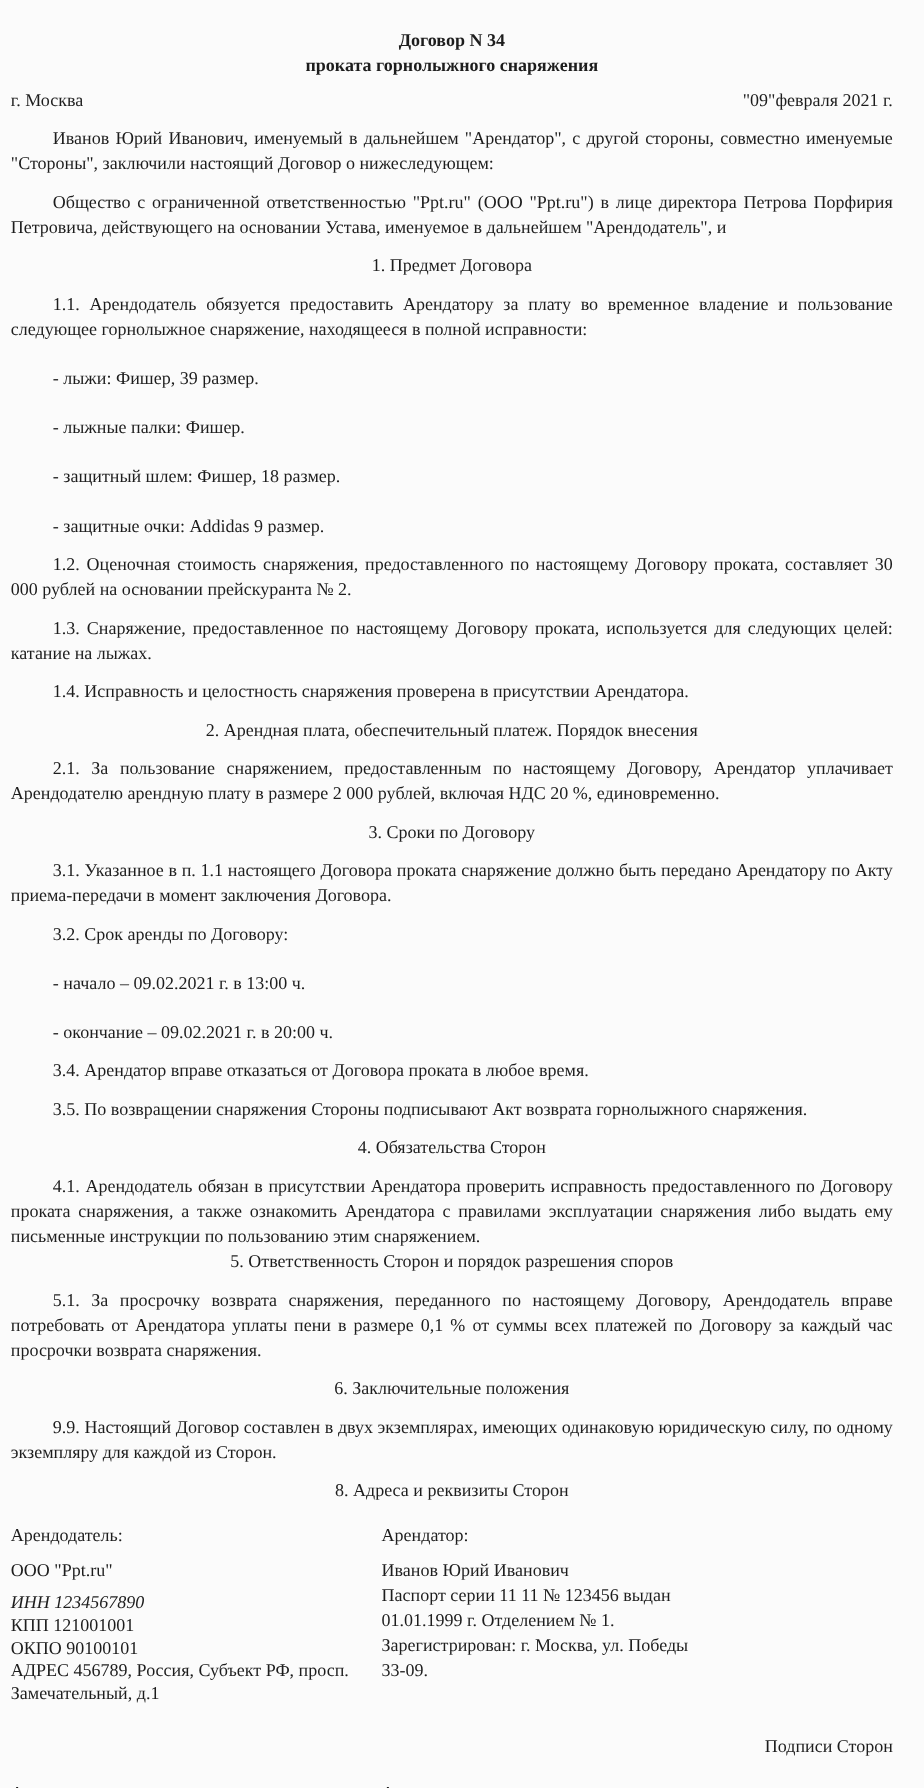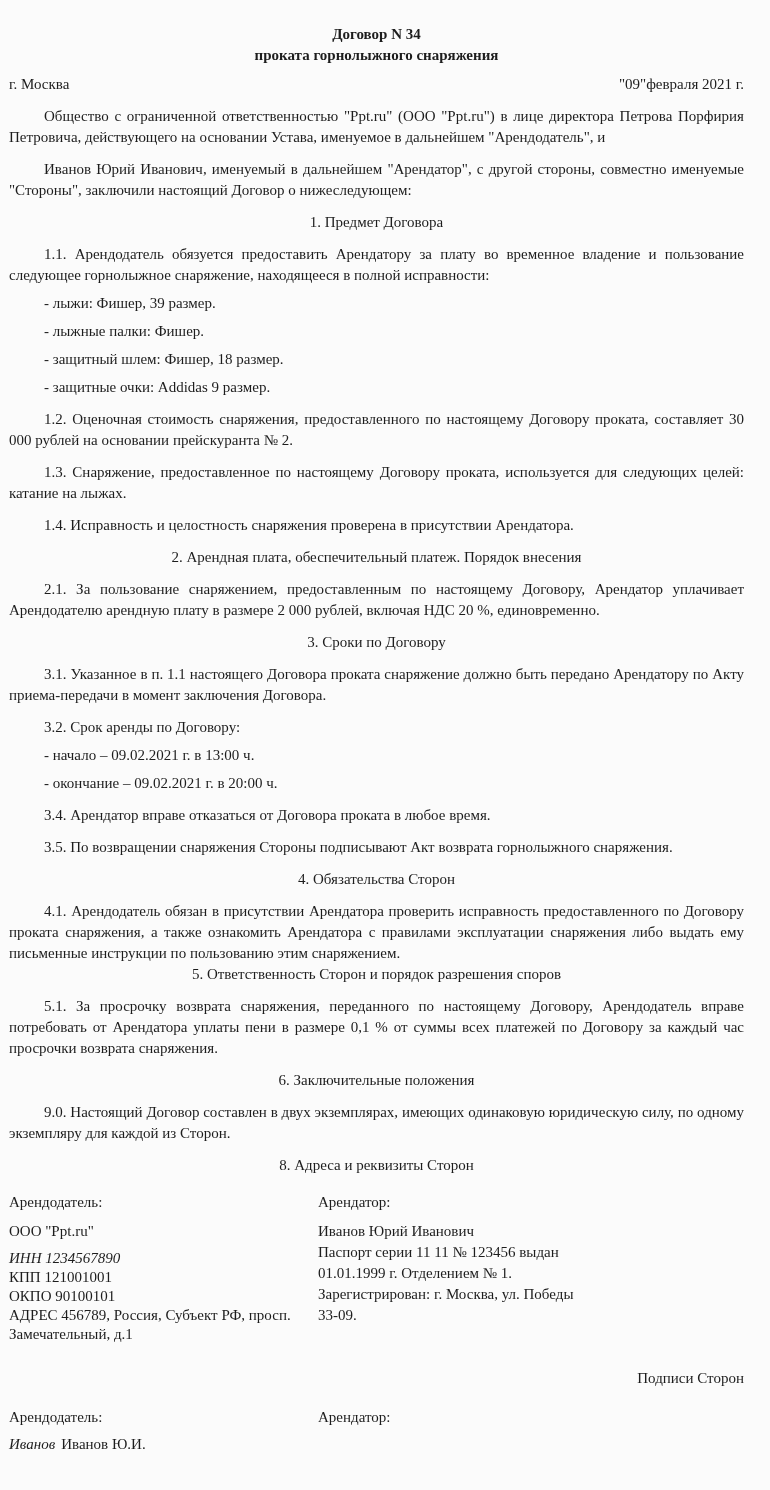--- a/index.html
+++ b/index.html
@@ -28,21 +28,21 @@
     justify-content: space-between;
     margin-top: 8px;
     gap: 48px;
   }
   .para {
     margin: 11px 0 0 0;
     text-align: justify;
     text-indent: 35px;
   }
   .list-line {
-    margin-top: 7px;
+    margin-top: 20px;
     padding-left: 35px;
   }
   .sec-heading {
     margin-top: 11px;
     text-align: center;
     font-weight: normal;
   }
   .sec-heading.tight {
     margin-top: 0;
   }
@@ -74,22 +74,22 @@
 <div class="page">
 
   <div class="title">Договор N 34</div>
   <div class="title">проката горнолыжного снаряжения</div>
 
   <div class="meta-row">
     <span>г. Москва</span>
     <span>"09"февраля 2021 г.</span>
   </div>
 
+  <p class="para">Иванов Юрий Иванович, именуемый в дальнейшем "Арендатор", с другой стороны, совместно именуемые "Стороны", заключили настоящий Договор о нижеследующем:</p>
   <p class="para">Общество с ограниченной ответственностью "Ppt.ru" (ООО "Ppt.ru") в лице директора Петрова Порфирия Петровича, действующего на основании Устава, именуемое в дальнейшем "Арендодатель", и</p>
-  <p class="para">Иванов Юрий Иванович, именуемый в дальнейшем "Арендатор", с другой стороны, совместно именуемые "Стороны", заключили настоящий Договор о нижеследующем:</p>
 
   <div class="sec-heading">1. Предмет Договора</div>
   <p class="para">1.1. Арендодатель обязуется предоставить Арендатору за плату во временное владение и пользование следующее горнолыжное снаряжение, находящееся в полной исправности:</p>
   <div class="list-line">- лыжи: Фишер, 39 размер.</div>
   <div class="list-line">- лыжные палки: Фишер.</div>
   <div class="list-line">- защитный шлем: Фишер, 18 размер.</div>
   <div class="list-line">- защитные очки: Addidas 9 размер.</div>
   <p class="para">1.2. Оценочная стоимость снаряжения, предоставленного по настоящему Договору проката, составляет 30 000 рублей на основании прейскуранта № 2.</p>
   <p class="para">1.3. Снаряжение, предоставленное по настоящему Договору проката, используется для следующих целей: катание на лыжах.</p>
   <p class="para">1.4. Исправность и целостность снаряжения проверена в присутствии Арендатора.</p>
@@ -105,21 +105,21 @@
   <p class="para">3.4. Арендатор вправе отказаться от Договора проката в любое время.</p>
   <p class="para">3.5. По возвращении снаряжения Стороны подписывают Акт возврата горнолыжного снаряжения.</p>
 
   <div class="sec-heading">4. Обязательства Сторон</div>
   <p class="para">4.1. Арендодатель обязан в присутствии Арендатора проверить исправность предоставленного по Договору проката снаряжения, а также ознакомить Арендатора с правилами эксплуатации снаряжения либо выдать ему письменные инструкции по пользованию этим снаряжением.</p>
 
   <div class="sec-heading tight">5. Ответственность Сторон и порядок разрешения споров</div>
   <p class="para">5.1. За просрочку возврата снаряжения, переданного по настоящему Договору, Арендодатель вправе потребовать от Арендатора уплаты пени в размере 0,1 % от суммы всех платежей по Договору за каждый час просрочки возврата снаряжения.</p>
 
   <div class="sec-heading">6. Заключительные положения</div>
-  <p class="para">9.0. Настоящий Договор составлен в двух экземплярах, имеющих одинаковую юридическую силу, по одному экземпляру для каждой из Сторон.</p>
+  <p class="para">9.9. Настоящий Договор составлен в двух экземплярах, имеющих одинаковую юридическую силу, по одному экземпляру для каждой из Сторон.</p>
 
   <div class="sec-heading">8. Адреса и реквизиты Сторон</div>
 
   <div class="req-cols">
     <div class="col-left">
       <div class="req-label">Арендодатель:</div>
       <div class="req-company">ООО "Ppt.ru"</div>
       <div class="req-details-left">
         <div>ИНН 1234567890</div>
         <div>КПП 121001001</div>

